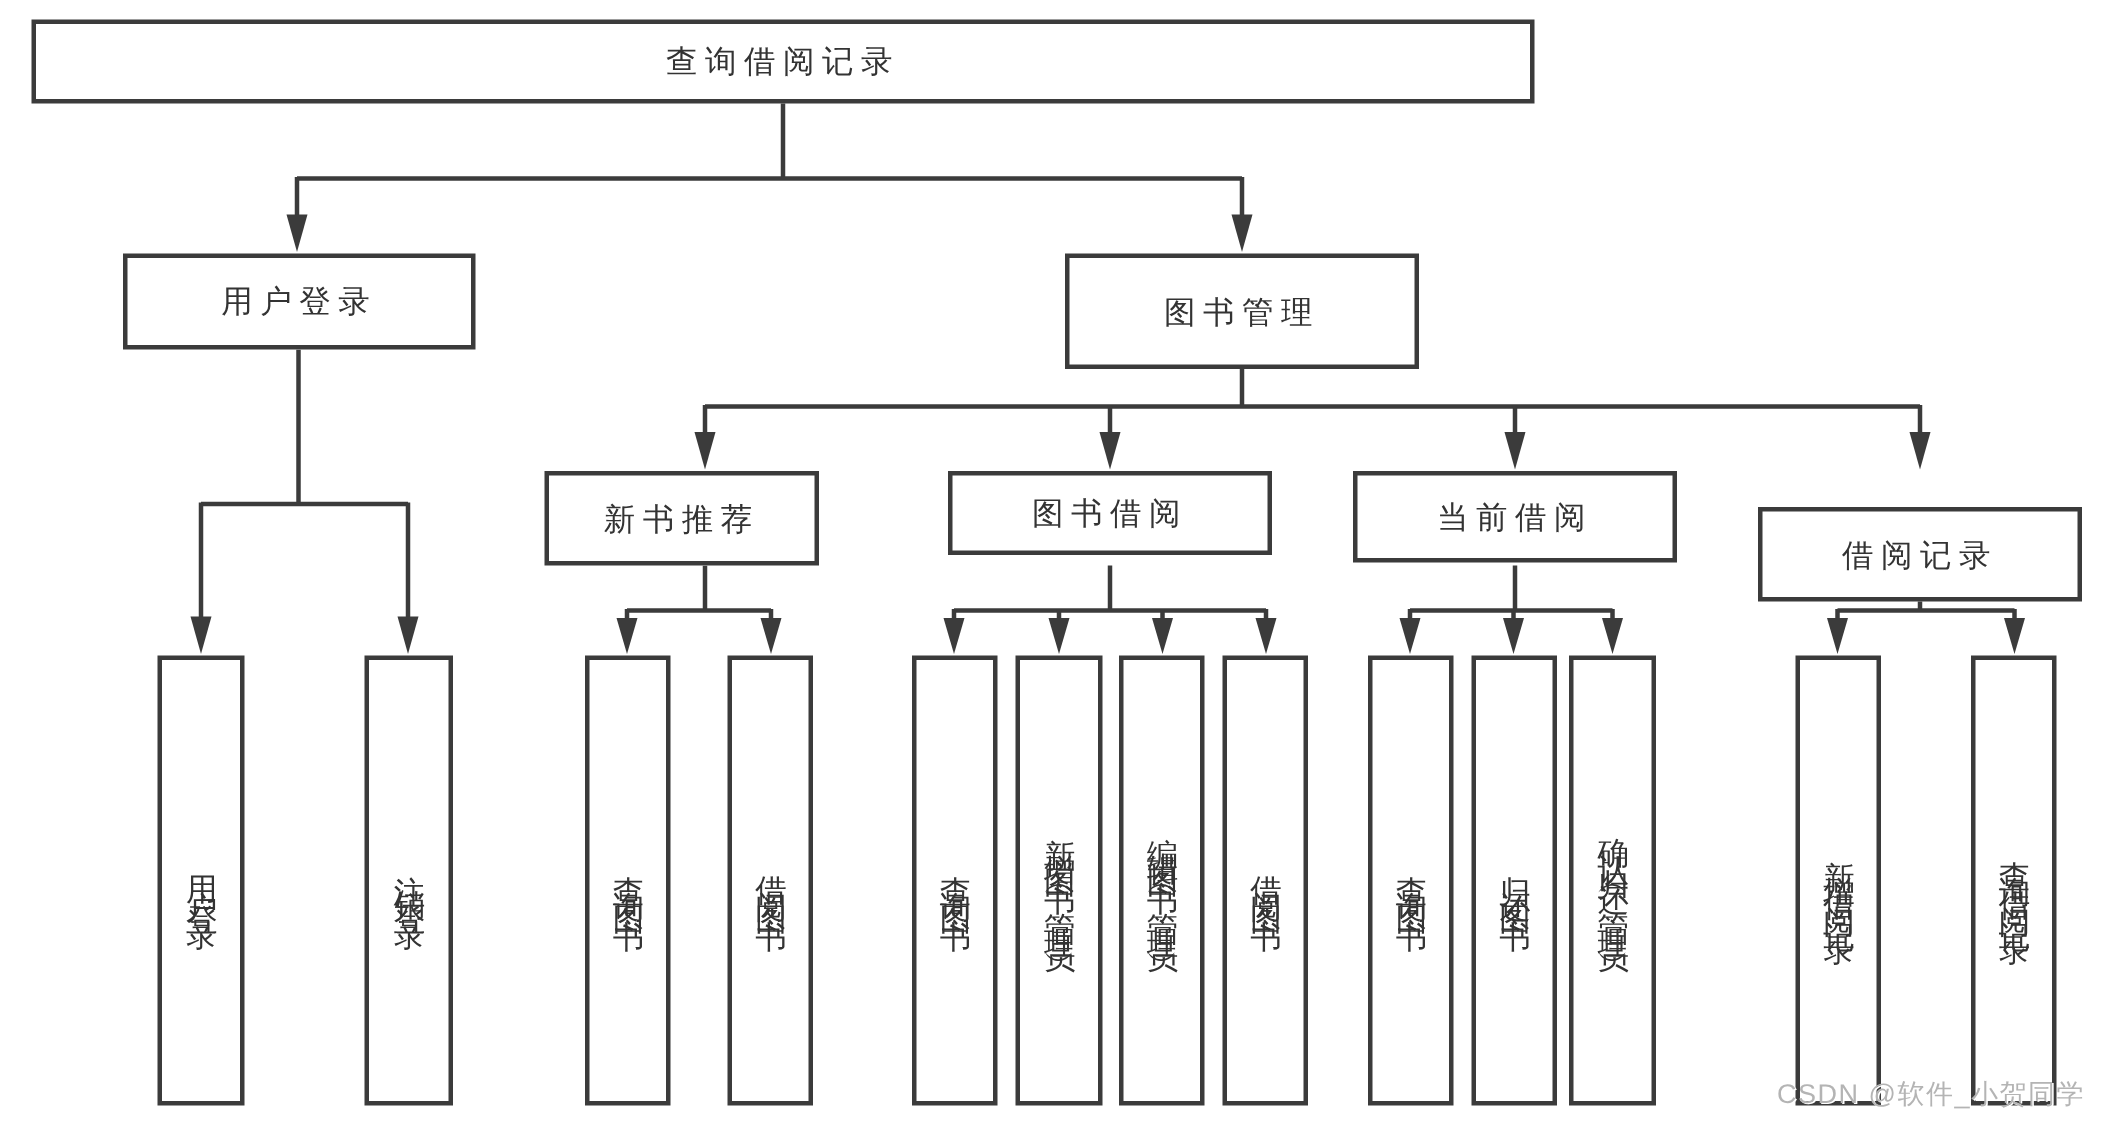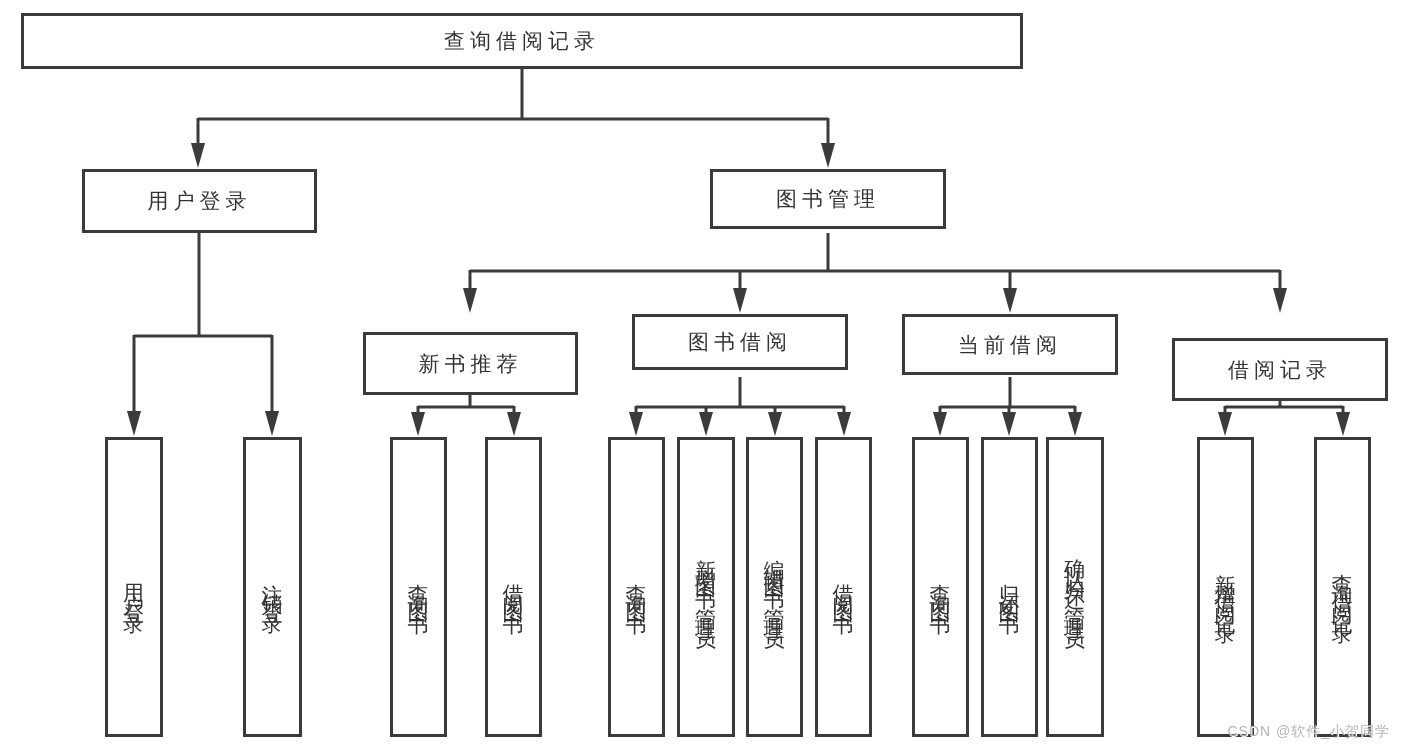--- a/index.html
+++ b/index.html
@@ -48,21 +48,21 @@
     font-size: 21px;
     letter-spacing: 10px;
     line-height: 1;
     color: #333333;
     white-space: nowrap;
   }
   .watermark {
     position: absolute;
     right: 15px;
     bottom: 6px;
-    font-size: 14px;
+    font-size: 18px;
     letter-spacing: 1px;
     color: #b4b4b4;
     text-shadow: 1px 1px 0 #ffffff;
     z-index: 3;
     white-space: nowrap;
   }
 </style>
 </head>
 <body>
 
@@ -141,25 +141,25 @@
     </g>
   </svg>
 
   <div class="hbox" style="left:21px; top:13px; width:1002px; height:56px;">
     <span>查询借阅记录</span>
   </div>
 
   <div class="hbox" style="left:82px; top:169px; width:235px; height:64px;">
     <span>用户登录</span>
   </div>
-  <div class="hbox" style="left:710px; top:169px; width:236px; height:60px;text-align:right;">
+  <div class="hbox" style="left:710px; top:169px; width:236px; height:77px;text-align:right;">
     <span>图书管理</span>
   </div>
 
-  <div class="hbox" style="left:363px; top:332px; width:215px; height:63px;">
+  <div class="hbox" style="left:363px; top:314px; width:183px; height:63px;">
     <span>新书推荐</span>
   </div>
   <div class="hbox" style="left:632px; top:314px; width:216px; height:56px;">
     <span>图书借阅</span>
   </div>
   <div class="hbox" style="left:902px; top:314px; width:216px; height:61px;">
     <span>当前借阅</span>
   </div>
   <div class="hbox" style="left:1172px; top:314px; width:216px; height:63px;margin-top:24px;">
     <span>借阅记录</span>

